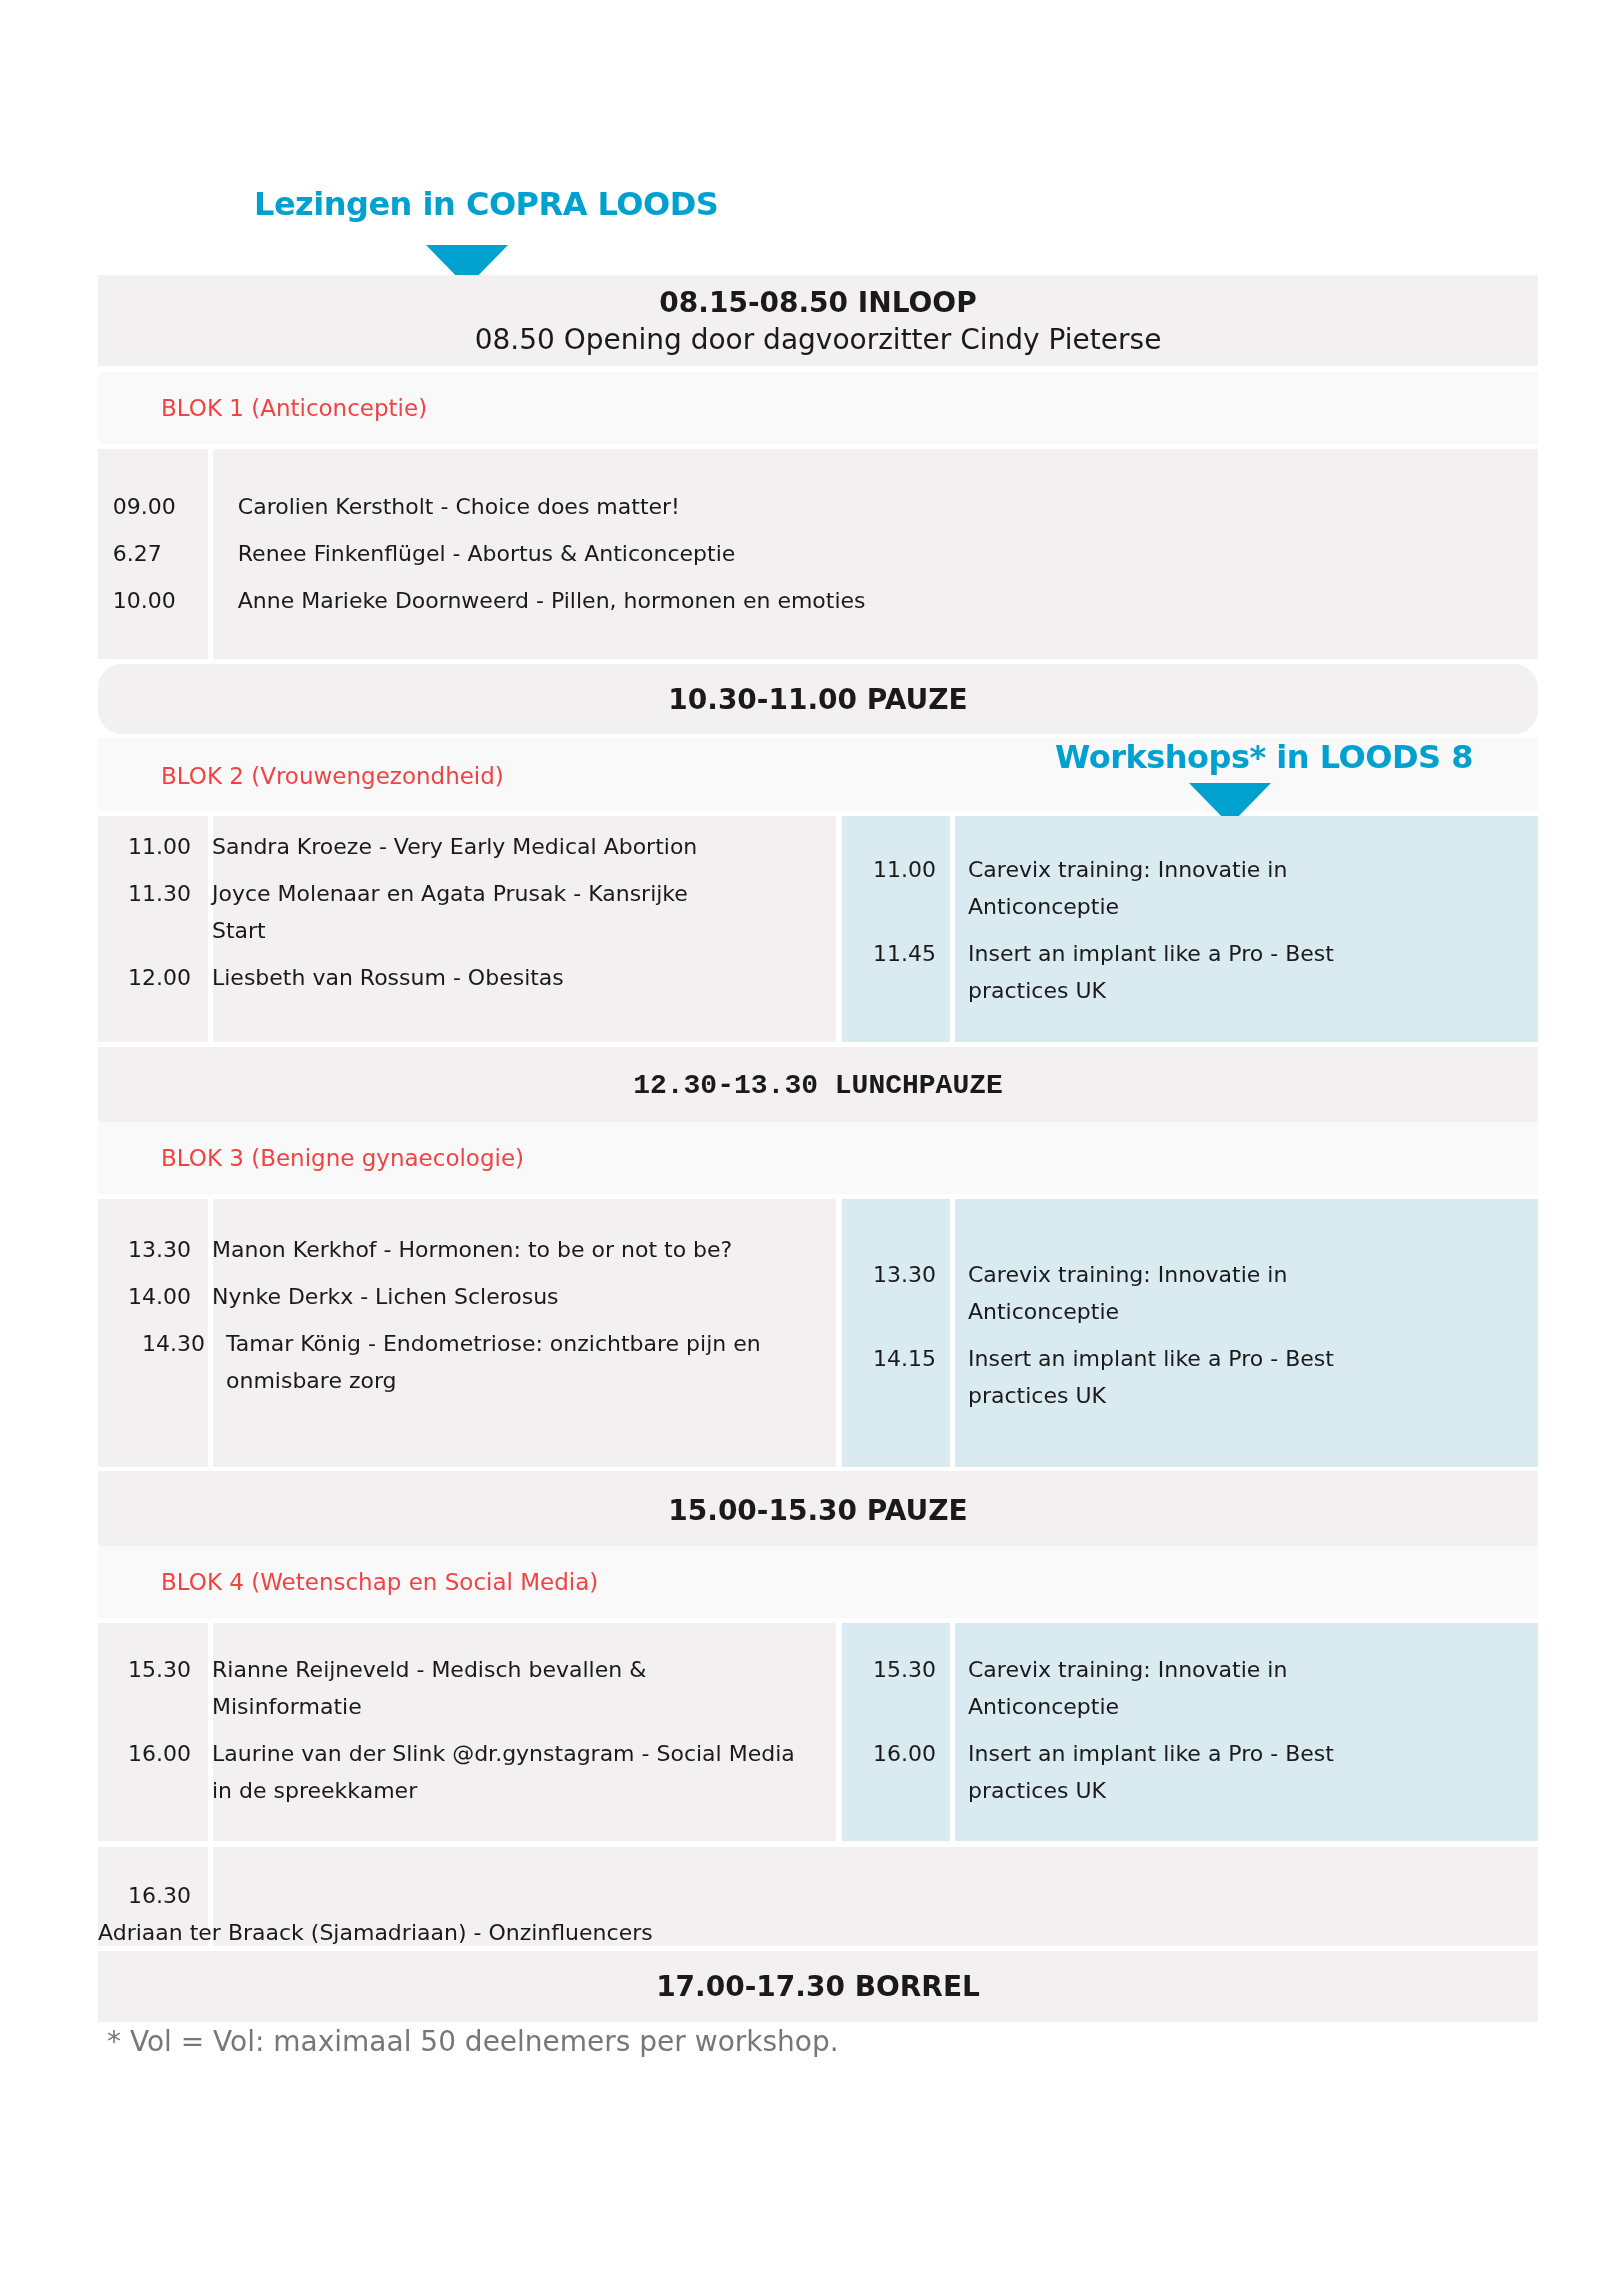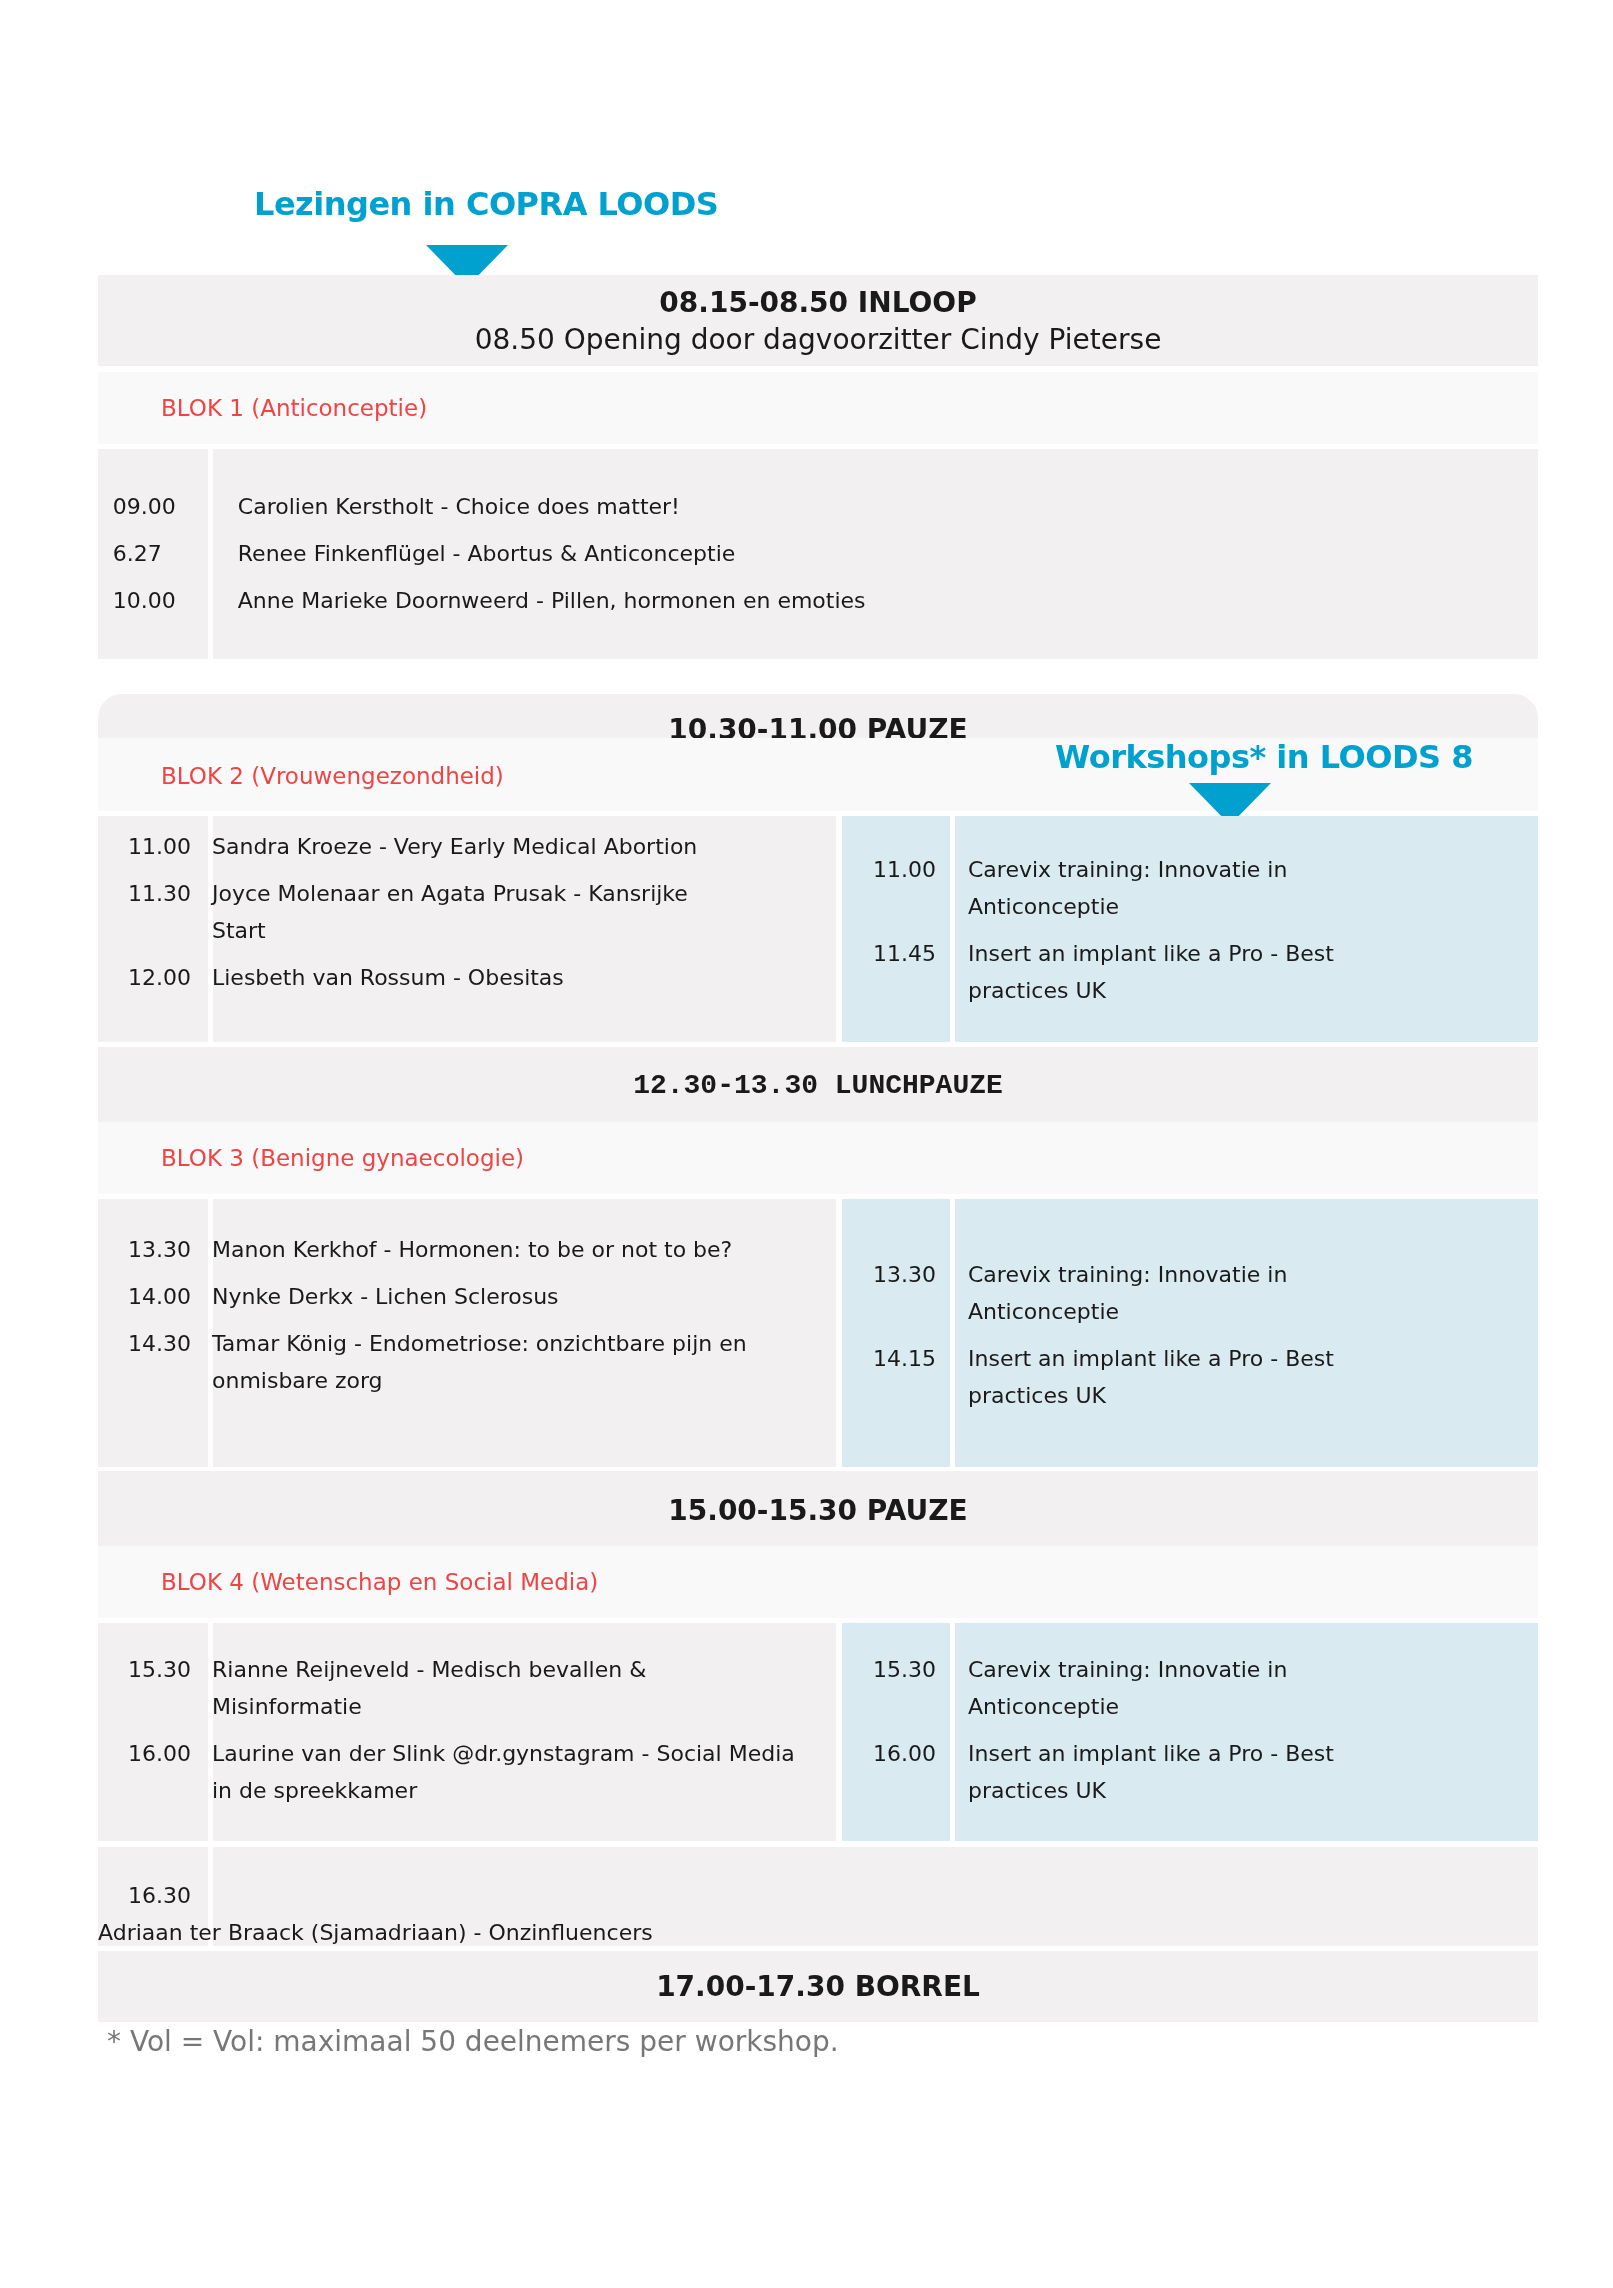--- a/index.html
+++ b/index.html
@@ -43,21 +43,21 @@
       <span class="t" style="width:92px;padding-right:33px;text-align:left;padding-left:14.8px;">6.27</span>
       <span class="d">Renee Finkenflügel - Abortus &amp; Anticonceptie</span>
     </div>
     <div class="slot">
       <span class="t" style="width:92px;padding-right:33px;text-align:left;padding-left:14.8px;">10.00</span>
       <span class="d">Anne Marieke Doornweerd - Pillen, hormonen en emoties</span>
     </div>
   </div>
 </div>
 
-<div class="row grey center" style="top:694px;height:70px;border-radius:24px;">
+<div class="row grey center" style="top:664px;height:70px;border-radius:24px;">
   <div class="b">10.30-11.00 PAUZE</div>
 </div>
 
 <div class="row light blok" style="top:738px;height:73px;">
   <span style="position:relative;top:1.8px;">BLOK 2 (Vrouwengezondheid)</span>
 </div>
 <div class="abs venue" style="left:1055px;top:738px;">Workshops* in LOODS 8</div>
 <div class="abs tri" style="left:1189px;top:783px;"></div>
 
 <div class="row grey" style="top:816px;height:226px;width:738px;">
@@ -101,21 +101,21 @@
   <div style="position:absolute;left:0;top:32px;width:100%;">
     <div class="slot" style="margin-bottom:10px;">
       <span class="t" style="width:93px;padding-right:21px;">13.30</span>
       <span class="d" style="padding-right:37px;">Manon Kerkhof - Hormonen: to be or not to be?</span>
     </div>
     <div class="slot" style="margin-bottom:10px;">
       <span class="t" style="width:93px;padding-right:21px;">14.00</span>
       <span class="d">Nynke Derkx - Lichen Sclerosus</span>
     </div>
     <div class="slot">
-      <span class="t" style="width:93px;padding-right:21px;">14.30</span>
+      <span class="t" style="width:93px;padding-right:21px;margin-left:14px;">14.30</span>
       <span class="d" style="padding-right:28px;">Tamar König - Endometriose: onzichtbare pijn en onmisbare zorg</span>
     </div>
   </div>
 </div>
 <div class="abs blue" style="left:842px;top:1199px;width:696px;height:268px;">
   <div class="vline" style="left:108px;"></div>
   <div style="position:absolute;left:0;top:57px;width:100%;">
     <div class="slot" style="margin-bottom:10px;">
       <span class="t" style="width:94px;padding-right:32px;">13.30</span>
       <span class="d" style="padding-right:138px;">Carevix training: Innovatie in Anticonceptie</span>

